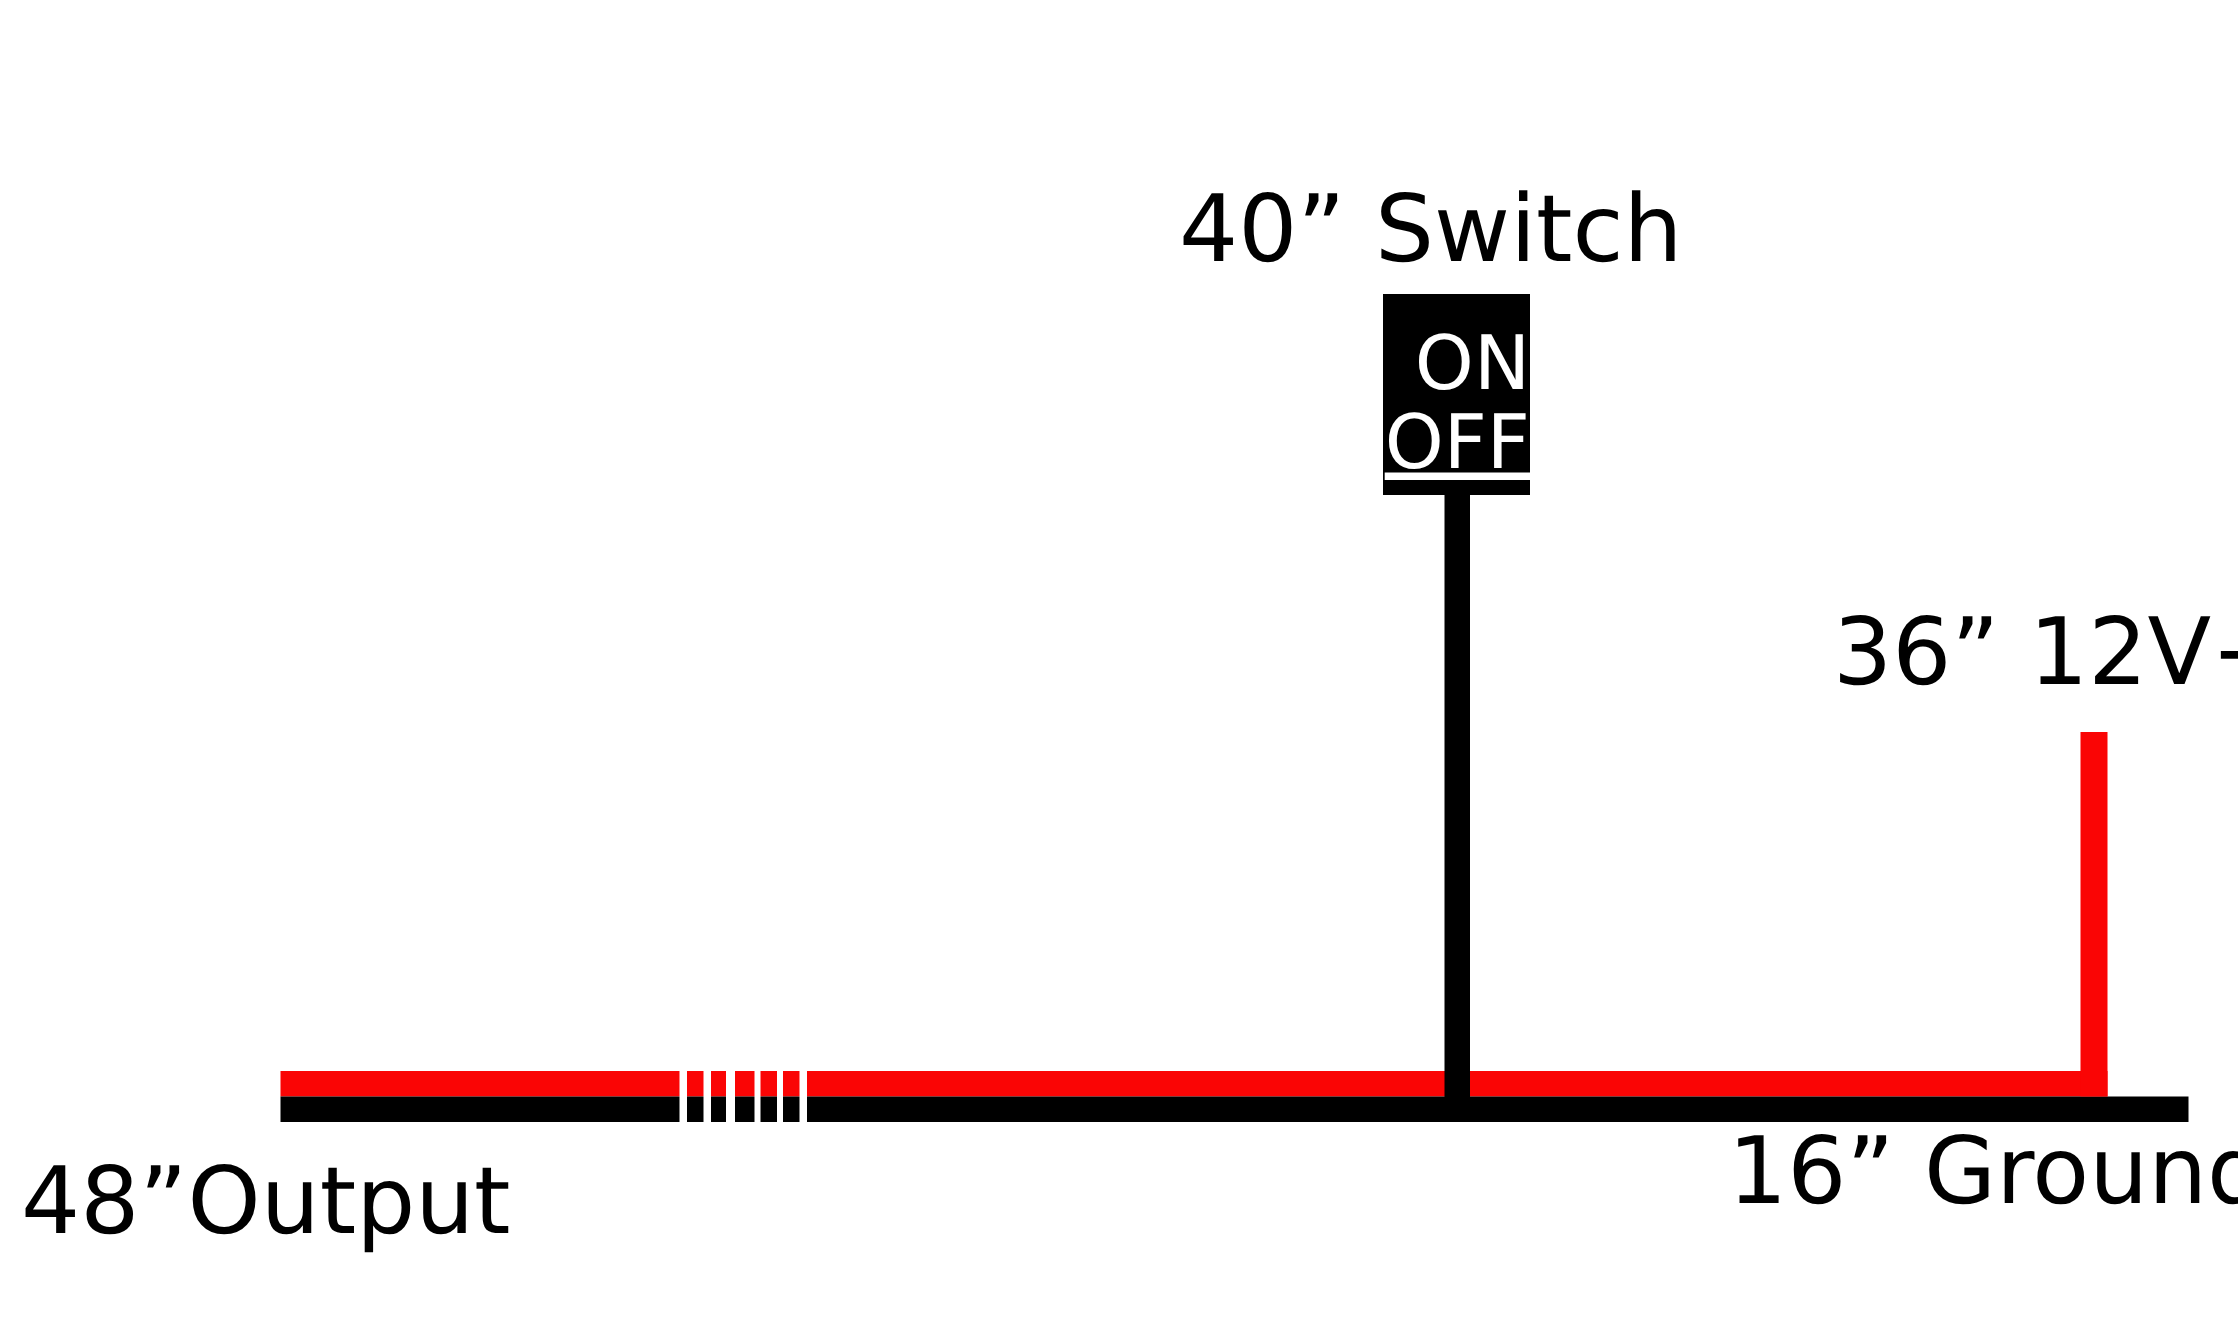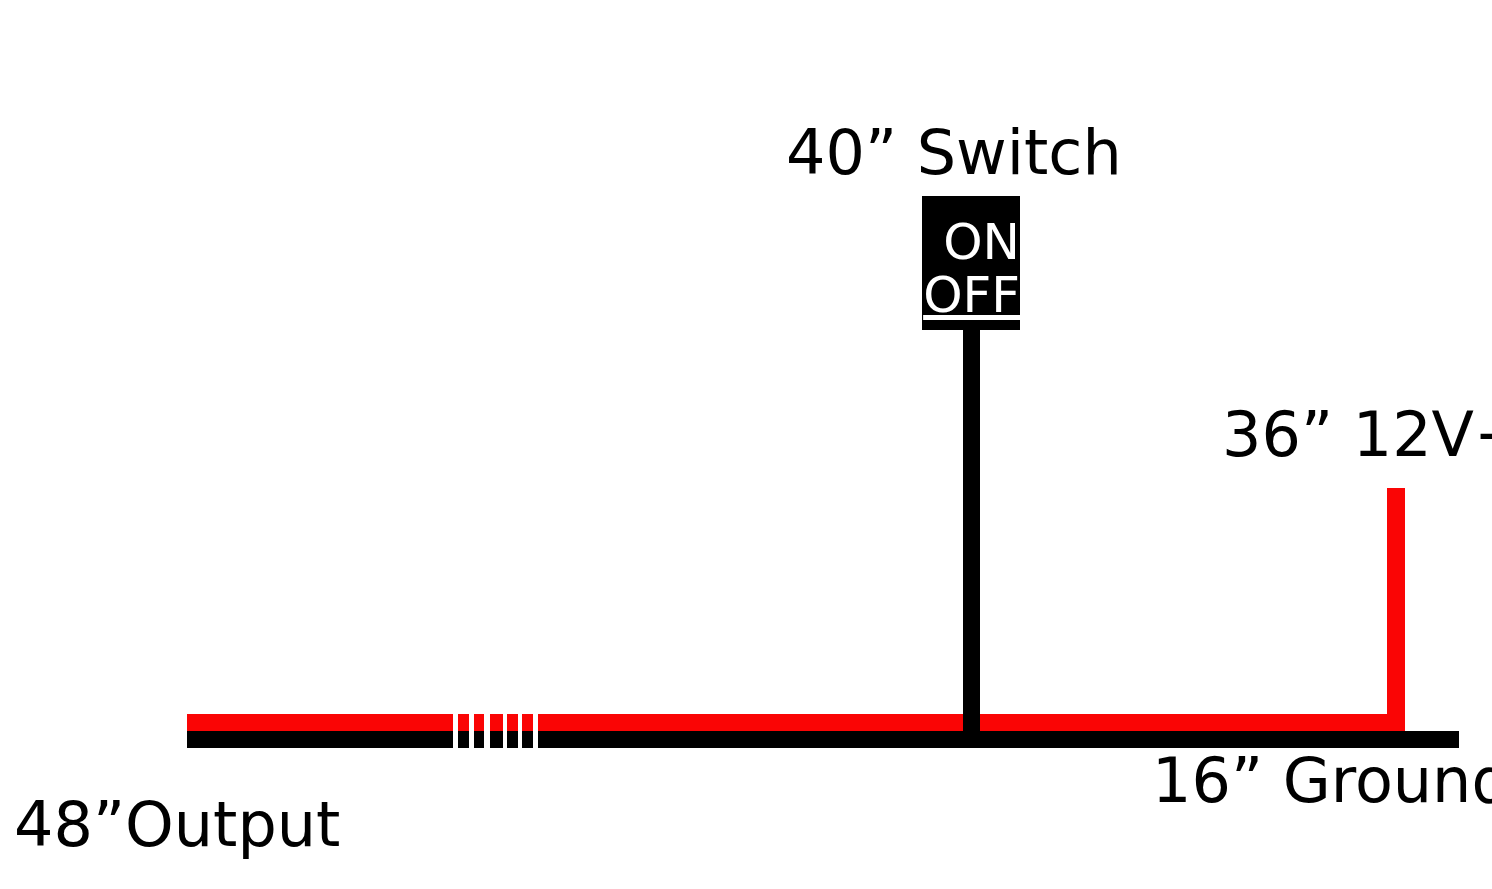--- a/index.html
+++ b/index.html
@@ -20,21 +20,21 @@
   }
   .label{
     position:absolute;
     color:var(--label-text);
     font-size:62px;
     line-height:1;
     white-space:nowrap;
   }
   .label-switch{left:786px;top:122px;}
   .label-power{left:1222px;top:404px;}
-  .label-output{left:14px;top:770px;margin-top:24px;}
+  .label-output{left:14px;top:770px;}
   .label-ground{left:1152px;top:750px;}
   .switch-box{
     position:absolute;
     left:922px;top:196px;
     width:98px;height:134px;
     background:var(--switch-box-bg);
   }
   .switch-box .state{
     position:absolute;
     left:0;width:100%;

